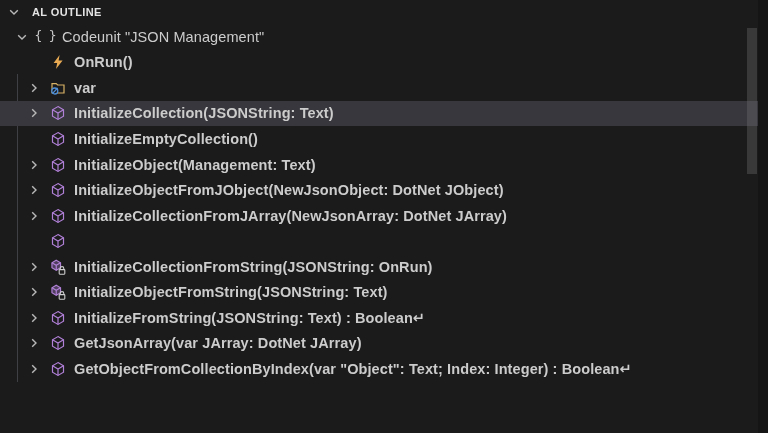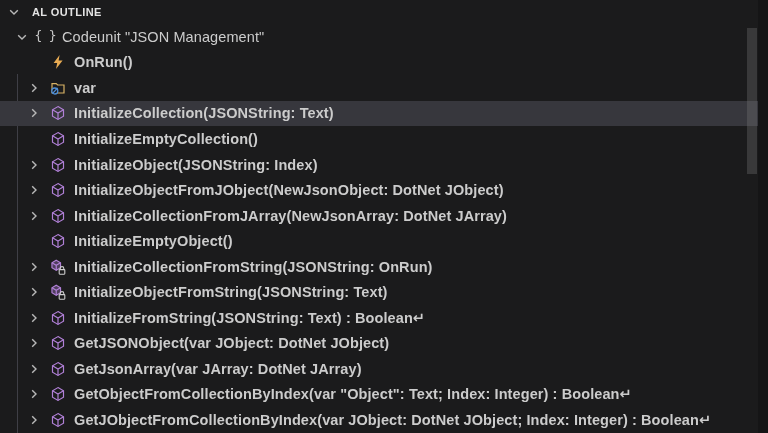--- a/index.html
+++ b/index.html
@@ -141,21 +141,21 @@
           <svg width="16" height="16" viewBox="0 0 16 16">
             <polyline points="6.2,4.2 10,8 6.2,11.8" fill="none" stroke="#b8b8b8" stroke-width="1.4"></polyline>
           </svg>
         </span>
         <span class="icon">
           <svg width="16" height="16" viewBox="0 0 16 16">
             <path d="M8 1.6 L13.5 4.8 V11.2 L8 14.4 L2.5 11.2 V4.8 Z" fill="none" stroke="#b180d7" stroke-width="1.2"></path>
             <path d="M2.5 4.8 L8 8 L13.5 4.8 M8 8 V14.4" fill="none" stroke="#b180d7" stroke-width="1.2"></path>
           </svg>
         </span>
-        <span class="label">InitializeObject(JSONString: Index)</span>
+        <span class="label">InitializeObject(Management: Text)</span>
       </div>
       <div class="row lvl1">
         <span class="chev">
           <svg width="16" height="16" viewBox="0 0 16 16">
             <polyline points="6.2,4.2 10,8 6.2,11.8" fill="none" stroke="#b8b8b8" stroke-width="1.4"></polyline>
           </svg>
         </span>
         <span class="icon">
           <svg width="16" height="16" viewBox="0 0 16 16">
             <path d="M8 1.6 L13.5 4.8 V11.2 L8 14.4 L2.5 11.2 V4.8 Z" fill="none" stroke="#b180d7" stroke-width="1.2"></path>
@@ -179,21 +179,20 @@
         <span class="label">InitializeCollectionFromJArray(NewJsonArray: DotNet JArray)</span>
       </div>
       <div class="row lvl1">
         <span class="chev"></span>
         <span class="icon">
           <svg width="16" height="16" viewBox="0 0 16 16">
             <path d="M8 1.6 L13.5 4.8 V11.2 L8 14.4 L2.5 11.2 V4.8 Z" fill="none" stroke="#b180d7" stroke-width="1.2"></path>
             <path d="M2.5 4.8 L8 8 L13.5 4.8 M8 8 V14.4" fill="none" stroke="#b180d7" stroke-width="1.2"></path>
           </svg>
         </span>
-        <span class="label">InitializeEmptyObject()</span>
       </div>
       <div class="row lvl1">
         <span class="chev">
           <svg width="16" height="16" viewBox="0 0 16 16">
             <polyline points="6.2,4.2 10,8 6.2,11.8" fill="none" stroke="#b8b8b8" stroke-width="1.4"></polyline>
           </svg>
         </span>
         <span class="icon">
           <svg width="16" height="16" viewBox="0 0 16 16">
             <g transform="scale(0.78)">
@@ -243,60 +242,32 @@
           <svg width="16" height="16" viewBox="0 0 16 16">
             <polyline points="6.2,4.2 10,8 6.2,11.8" fill="none" stroke="#b8b8b8" stroke-width="1.4"></polyline>
           </svg>
         </span>
         <span class="icon">
           <svg width="16" height="16" viewBox="0 0 16 16">
             <path d="M8 1.6 L13.5 4.8 V11.2 L8 14.4 L2.5 11.2 V4.8 Z" fill="none" stroke="#b180d7" stroke-width="1.2"></path>
             <path d="M2.5 4.8 L8 8 L13.5 4.8 M8 8 V14.4" fill="none" stroke="#b180d7" stroke-width="1.2"></path>
           </svg>
         </span>
-        <span class="label">GetJSONObject(var JObject: DotNet JObject)</span>
-      </div>
-      <div class="row lvl1">
-        <span class="chev">
-          <svg width="16" height="16" viewBox="0 0 16 16">
-            <polyline points="6.2,4.2 10,8 6.2,11.8" fill="none" stroke="#b8b8b8" stroke-width="1.4"></polyline>
-          </svg>
-        </span>
-        <span class="icon">
-          <svg width="16" height="16" viewBox="0 0 16 16">
-            <path d="M8 1.6 L13.5 4.8 V11.2 L8 14.4 L2.5 11.2 V4.8 Z" fill="none" stroke="#b180d7" stroke-width="1.2"></path>
-            <path d="M2.5 4.8 L8 8 L13.5 4.8 M8 8 V14.4" fill="none" stroke="#b180d7" stroke-width="1.2"></path>
-          </svg>
-        </span>
         <span class="label">GetJsonArray(var JArray: DotNet JArray)</span>
       </div>
       <div class="row lvl1">
         <span class="chev">
           <svg width="16" height="16" viewBox="0 0 16 16">
             <polyline points="6.2,4.2 10,8 6.2,11.8" fill="none" stroke="#b8b8b8" stroke-width="1.4"></polyline>
           </svg>
         </span>
         <span class="icon">
           <svg width="16" height="16" viewBox="0 0 16 16">
             <path d="M8 1.6 L13.5 4.8 V11.2 L8 14.4 L2.5 11.2 V4.8 Z" fill="none" stroke="#b180d7" stroke-width="1.2"></path>
             <path d="M2.5 4.8 L8 8 L13.5 4.8 M8 8 V14.4" fill="none" stroke="#b180d7" stroke-width="1.2"></path>
           </svg>
         </span>
         <span class="label">GetObjectFromCollectionByIndex(var "Object": Text; Index: Integer) : Boolean↵</span>
-      </div>
-      <div class="row lvl1">
-        <span class="chev">
-          <svg width="16" height="16" viewBox="0 0 16 16">
-            <polyline points="6.2,4.2 10,8 6.2,11.8" fill="none" stroke="#b8b8b8" stroke-width="1.4"></polyline>
-          </svg>
-        </span>
-        <span class="icon">
-          <svg width="16" height="16" viewBox="0 0 16 16">
-            <path d="M8 1.6 L13.5 4.8 V11.2 L8 14.4 L2.5 11.2 V4.8 Z" fill="none" stroke="#b180d7" stroke-width="1.2"></path>
-            <path d="M2.5 4.8 L8 8 L13.5 4.8 M8 8 V14.4" fill="none" stroke="#b180d7" stroke-width="1.2"></path>
-          </svg>
-        </span>
-        <span class="label">GetJObjectFromCollectionByIndex(var JObject: DotNet JObject; Index: Integer) : Boolean↵</span>
       </div>
     </div>
   <div class="scrollbar-thumb"></div>
   <div class="right-strip"></div>
 </div>
 
 </body></html>

